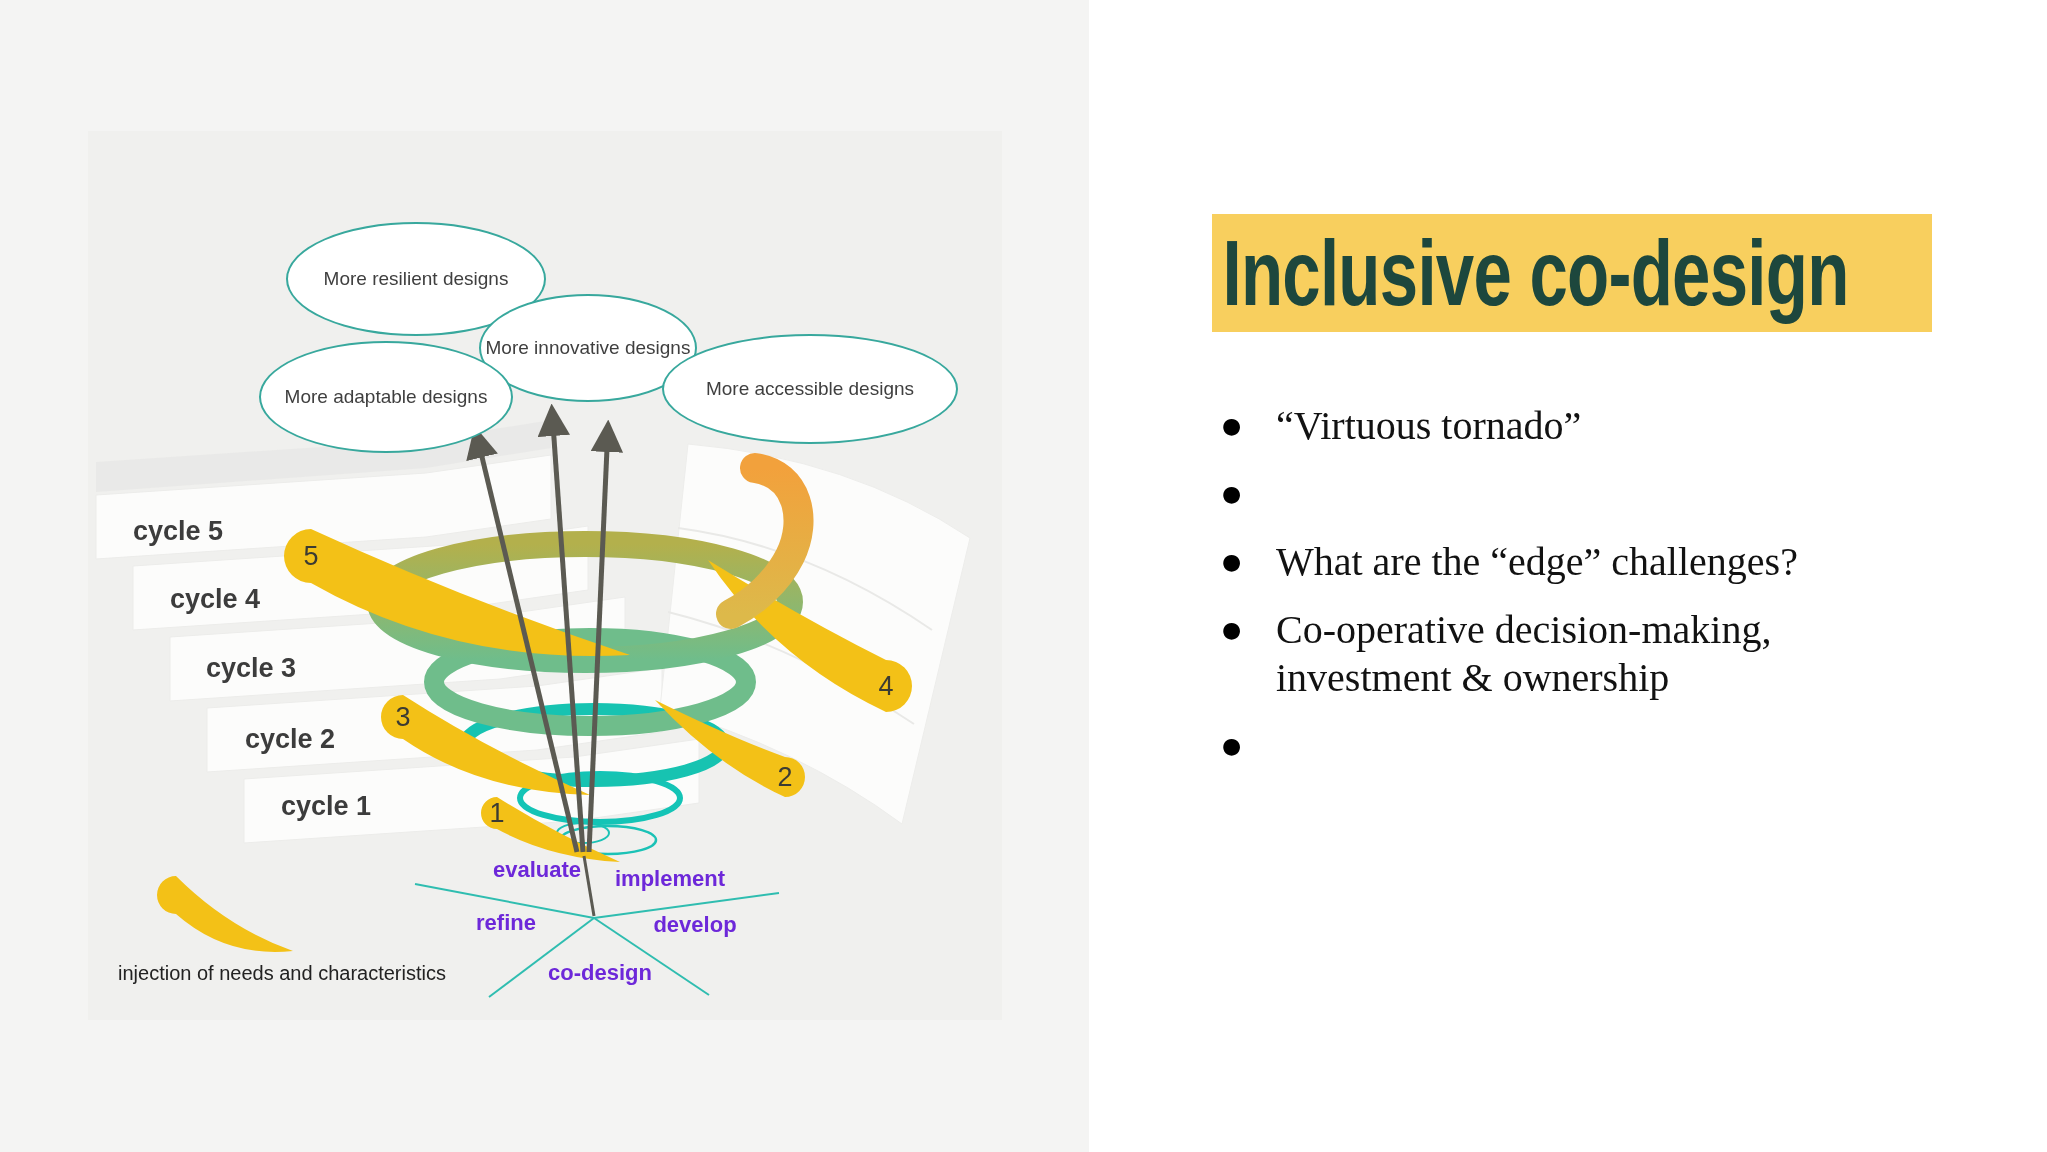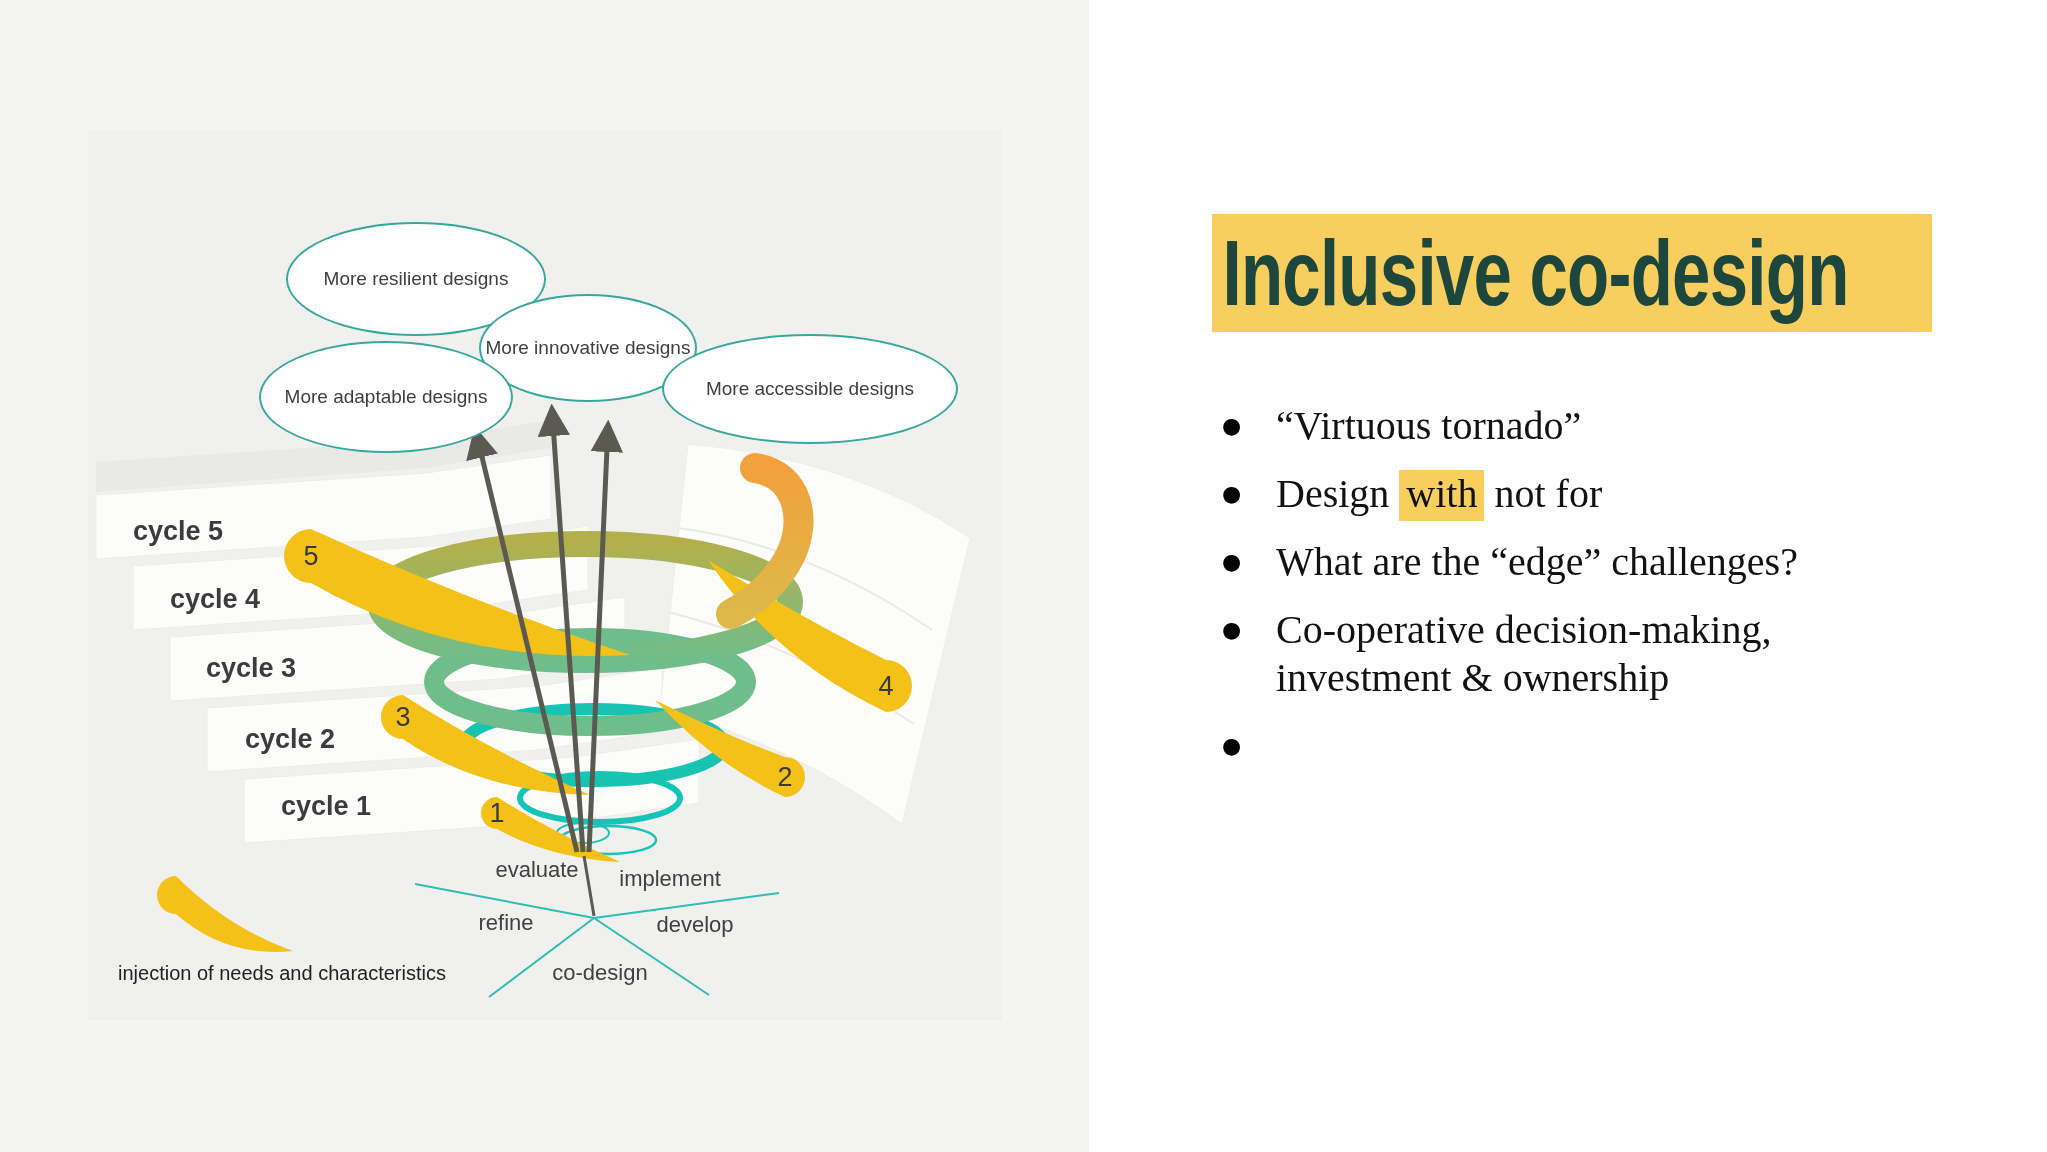--- a/index.html
+++ b/index.html
@@ -15,21 +15,21 @@
     background:#ffffff; display:flex; align-items:center; justify-content:center;
     font-size:19px; color:#3f3f3f; text-align:center; white-space:nowrap;
   }
   .cycle-label {
     position:absolute; font-size:27px; font-weight:600; color:#3c3c3c; white-space:nowrap;
   }
   .marker {
     position:absolute; transform:translate(-50%,-50%); font-size:27px; color:#3b3b33; white-space:nowrap;
   }
   .stage-label {
-    position:absolute; transform:translate(-50%,-50%); font-size:22px; font-weight:400; color:#404040; white-space:nowrap;
+    position:absolute; transform:translate(-50%,-50%); font-size:22px; font-weight:700; color:#6d28d9; white-space:nowrap;
   }
   .injection-label {
     position:absolute; font-size:20px; font-weight:500; color:#222222; white-space:nowrap;
   }
 
   
   .right-panel { position:absolute; left:1089px; top:0; width:958px; height:836px; background:#ffffff; }
   .title-box {
     position:absolute; left:123px; top:214px; width:720px; height:118px;
     background:#f8cf5e; display:flex; align-items:center; overflow:visible;
@@ -164,21 +164,20 @@
     <span class="title-text">Inclusive co-design</span>
   </div>
 
   <ul class="bullets">
     <li class="bullet-item">
       <span class="bullet-dot">●</span>
       <span class="bullet-text"><span>“Virtuous tornado”</span></span>
     </li>
     <li class="bullet-item">
       <span class="bullet-dot">●</span>
-      <span class="bullet-text"><span>Design </span><span class="hl">with</span><span> not for</span></span>
     </li>
     <li class="bullet-item">
       <span class="bullet-dot">●</span>
       <span class="bullet-text"><span>What are the “edge” challenges?</span></span>
     </li>
     <li class="bullet-item">
       <span class="bullet-dot">●</span>
       <span class="bullet-text"><span>Co-operative decision-making,</span><span class="bullet-line2">investment &amp; ownership</span></span>
     </li>
     <li class="bullet-item">

